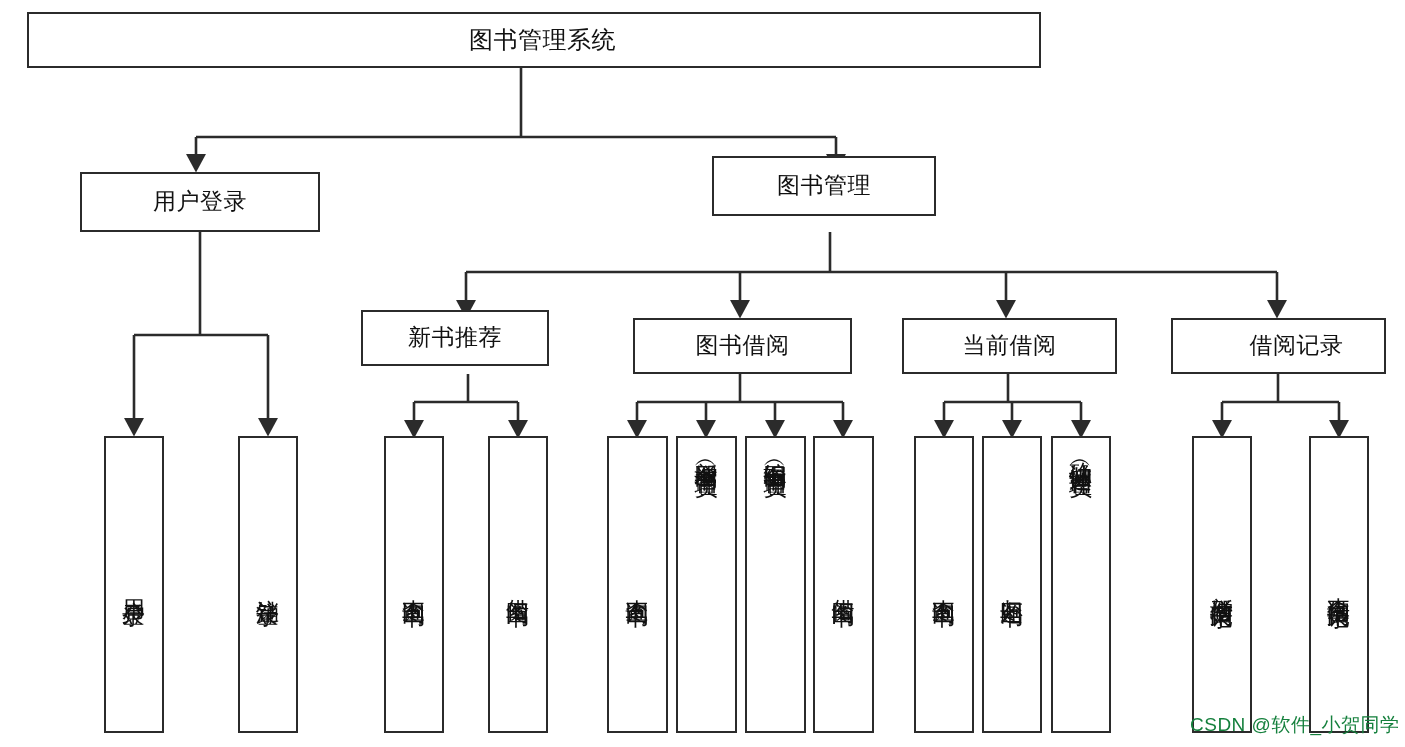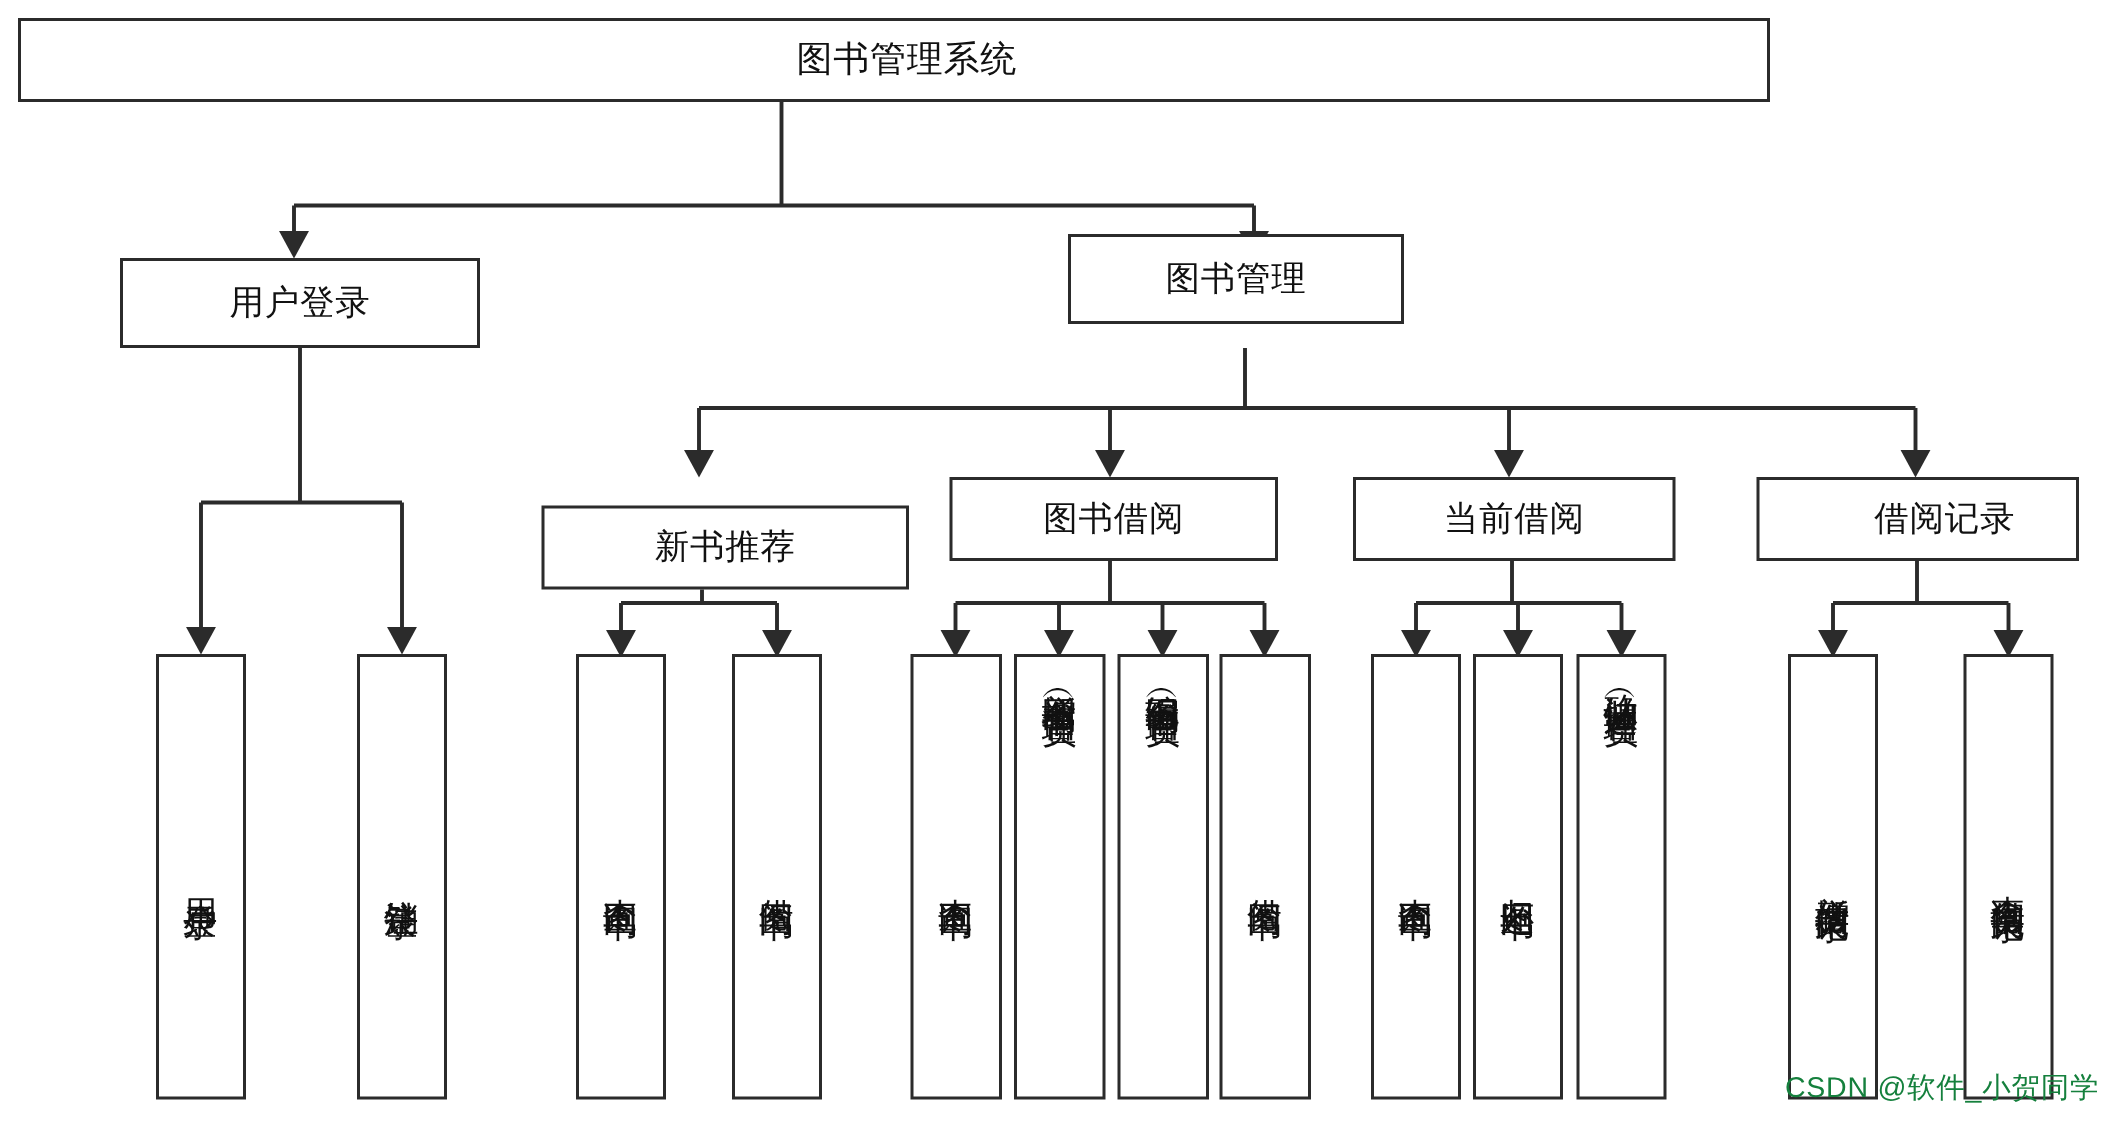--- a/index.html
+++ b/index.html
@@ -128,33 +128,33 @@
       <path d="M1012,402 L1012,428" marker-end="url(#arrowhead)"></path>
       <path d="M1081,402 L1081,428" marker-end="url(#arrowhead)"></path>
 
       <path d="M1278,374 L1278,402"></path>
       <path d="M1222,402 L1339,402"></path>
       <path d="M1222,402 L1222,428" marker-end="url(#arrowhead)"></path>
       <path d="M1339,402 L1339,428" marker-end="url(#arrowhead)"></path>
     </g>
   </svg>
 
-  <div class="node horizontal root" style="left:12px; top:12px; width:1168px; height:56px;padding-left:17px;">
+  <div class="node horizontal root" style="left:27px; top:12px; width:1014px; height:56px;padding-left:17px;">
     <span class="node-label">图书管理系统</span>
   </div>
 
   <div class="node horizontal" style="left:80px; top:172px; width:240px; height:60px;">
     <span class="node-label">用户登录</span>
   </div>
 
   <div class="node horizontal" style="left:712px; top:156px; width:224px; height:60px;">
     <span class="node-label">图书管理</span>
   </div>
 
-  <div class="node horizontal" style="left:361px; top:337px; width:245px; height:56px;">
+  <div class="node horizontal" style="left:361px; top:310px; width:188px; height:56px;">
     <span class="node-label">新书推荐</span>
   </div>
 
   <div class="node horizontal" style="left:633px; top:318px; width:219px; height:56px;">
     <span class="node-label">图书借阅</span>
   </div>
 
   <div class="node horizontal" style="left:902px; top:318px; width:215px; height:56px;">
     <span class="node-label">当前借阅</span>
   </div>

